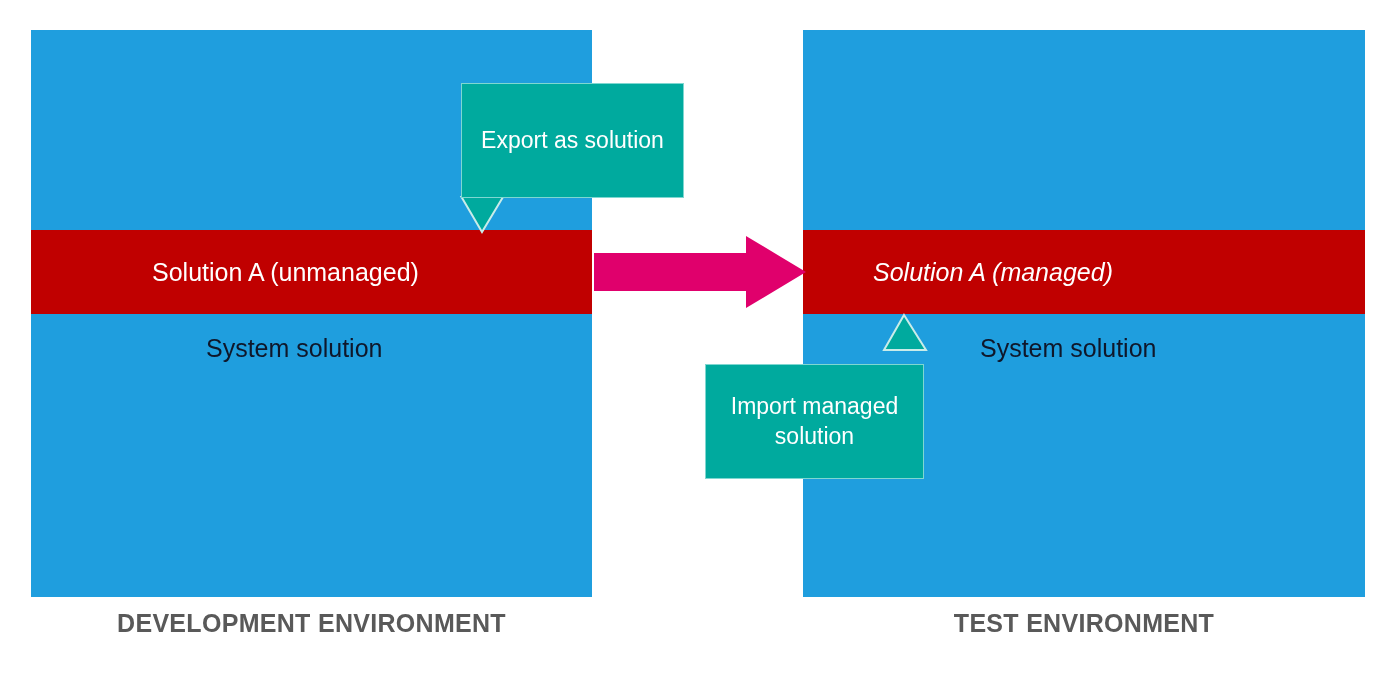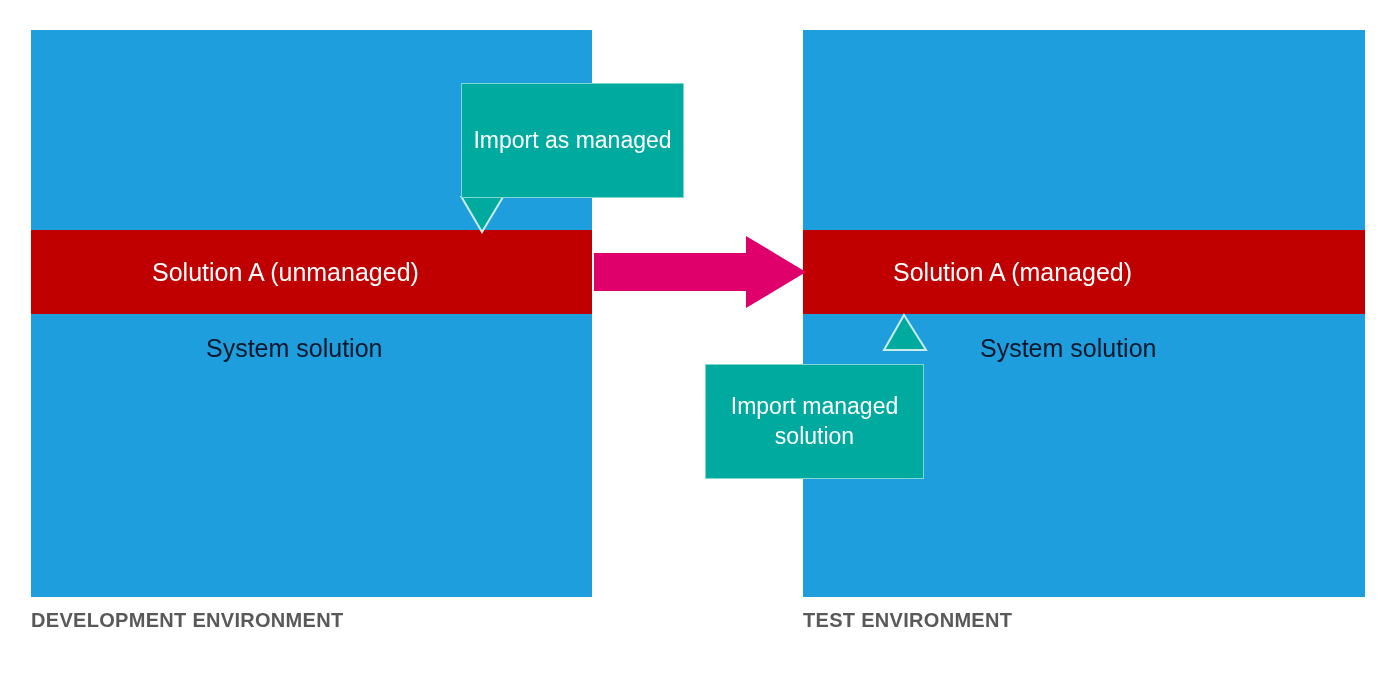--- a/index.html
+++ b/index.html
@@ -40,21 +40,21 @@
   #dev-solution-band  { left: 31px;  top: 230px; width: 561px; height: 84px; }
   #test-solution-band { left: 803px; top: 230px; width: 562px; height: 84px; }
 
   .solution-band-label {
     color: #ffffff;
     font-size: 25px;
     line-height: 1.15;
     white-space: nowrap;
   }
   #dev-solution-band .solution-band-label  { margin-left: 121px; }
-  #test-solution-band .solution-band-label { margin-left: 90px; }
+  #test-solution-band .solution-band-label { margin-left: 70px; font-style: italic; }
 
   
   .system-solution-label {
     position: absolute;
     color: #0f172a;
     font-size: 25px;
     line-height: 1.15;
     white-space: nowrap;
   }
   #dev-system-solution-label  { left: 206px; top: 334px; }
@@ -101,25 +101,25 @@
     position: absolute;
   }
   #export-callout-tail { left: 458px; top: 196px; width: 48px; height: 38px; }
   #import-callout-tail { left: 882px; top: 313px; width: 46px; height: 38px; }
 
   
   .env-caption {
     position: absolute;
     top: 609px;
     color: #595959;
-    font-size: 20px;
+    font-size: 25px;
     font-weight: bold;
     letter-spacing: 0.3px;
     white-space: nowrap;
-    text-align: left;
+    text-align: center;
   }
   #dev-env-caption  { left: 31px;  width: 561px; }
   #test-env-caption { left: 803px; width: 562px; }
 </style>
 </head>
 <body>
 
 <div id="canvas">
 
   <div id="dev-panel" class="env-panel"></div>
@@ -139,21 +139,21 @@
   <div id="test-system-solution-label" class="system-solution-label">System solution</div>
 
   <svg id="transfer-arrow" viewBox="0 0 212 80">
     <polygon points="0,21 152,21 152,4 212,40 152,76 152,59 0,59" fill="#e0006c"></polygon>
   </svg>
 
   <svg id="export-callout-tail" class="callout-tail" viewBox="0 0 48 38">
     <polygon points="3.5,1 45,1 24,36" fill="#00aa9e" stroke="#c9ece9" stroke-width="2"></polygon>
   </svg>
   <div id="export-callout" class="callout">
-    <span>Import as managed</span>
+    <span>Export as solution</span>
   </div>
 
   <svg id="import-callout-tail" class="callout-tail" viewBox="0 0 46 38">
     <polygon points="22,2 44,37 2,37" fill="#00aa9e" stroke="#c9ece9" stroke-width="2"></polygon>
   </svg>
   <div id="import-callout" class="callout">
     <span>Import managed solution</span>
   </div>
 
   <div id="dev-env-caption" class="env-caption">DEVELOPMENT ENVIRONMENT</div>

